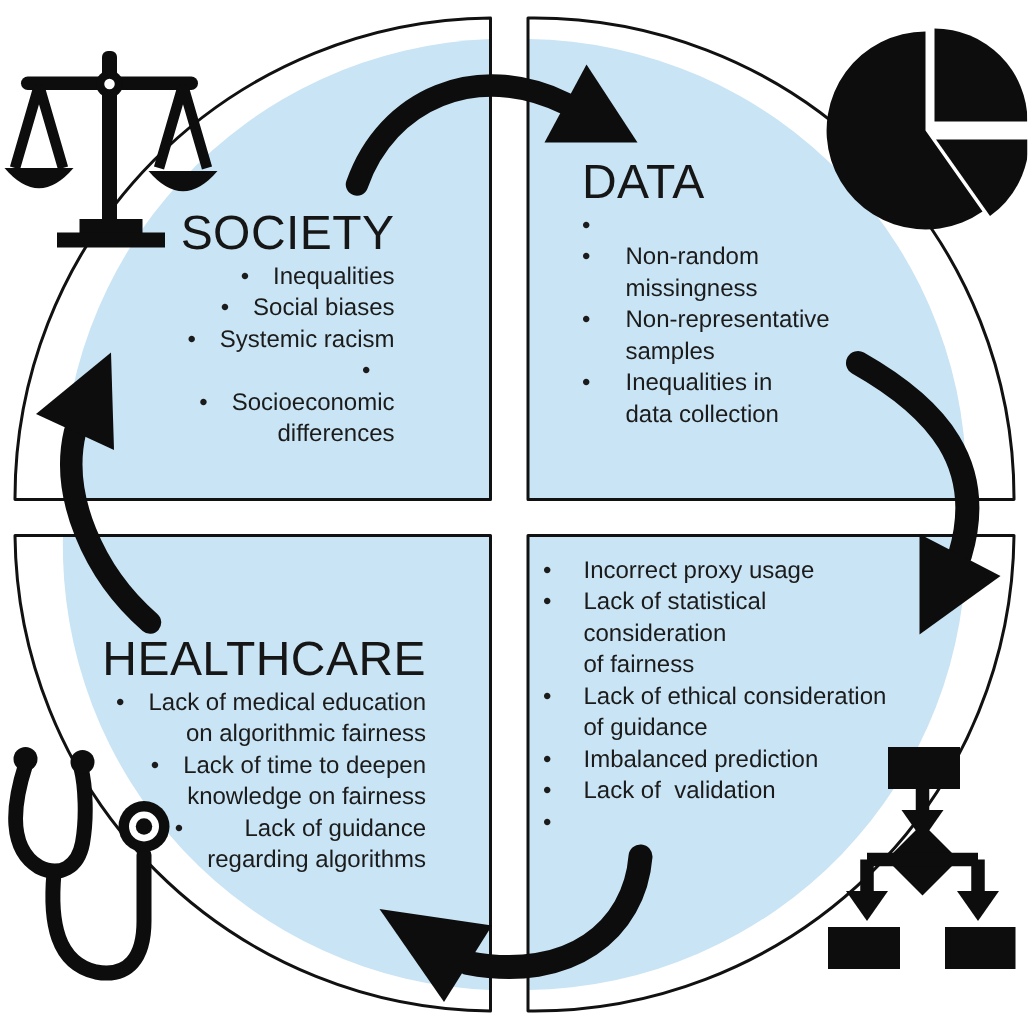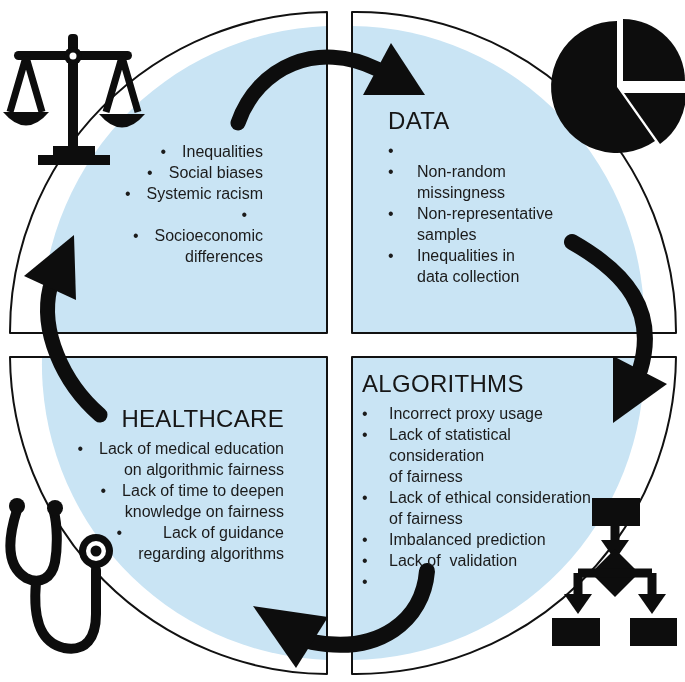--- a/index.html
+++ b/index.html
@@ -3,38 +3,38 @@
 <meta charset="utf-8">
 <style>
   html,body { margin:0; padding:0; background:#ffffff; }
   .stage {
     position:relative; width:685px; height:682px; background:#ffffff;
     font-family:"Liberation Sans", sans-serif; color:#1b1b1b; overflow:hidden;
   }
   .stage svg { position:absolute; left:0; top:0; }
   .qblock { position:absolute; z-index:5; }
   .qblock h2 {
-    margin:0 0 5px 0; font-size:24px; font-weight:normal;
+    margin:0 0 5px 0; font-size:32px; font-weight:normal;
     letter-spacing:0.3px; line-height:28px; color:#161616;
   }
   .qblock ul { list-style:none; margin:0; padding:0; font-size:16px; line-height:21px; }
   .qblock li { display:flex; align-items:flex-start; }
   .itext { white-space:pre-wrap; }
   
   .qleft li .bullet { flex:0 0 auto; }
   .q-data .bullet { width:29px; }
   .q-algorithms .bullet { width:27px; }
   
   .qright { text-align:right; }
   .qright li { justify-content:flex-end; }
   .qright .bullet { margin-right:16px; }
   .q-society     { right:422px; top:141px; width:180px; }
   .q-data        { left:388px;  top:107px; width:200px; }
   .q-algorithms  { left:362px;  top:370px; width:245px; }
-  .q-healthcare  { right:401px; top:405px; width:240px; }
+  .q-healthcare  { right:401px; top:425px; width:240px; }
 </style>
 </head>
 <body>
 
 <div class="stage">
 
   <svg width="685" height="682" viewBox="0 0 685 682">
 
     <path d="M 327 333 L 42 333 A 296 296 0 0 1 327 26 Z" fill="#c9e4f4"></path>
     <path d="M 352 333 L 352 26 A 296 296 0 0 1 644 333 Z" fill="#c9e4f4"></path>
@@ -104,20 +104,21 @@
       <path d="M 36 582 C 33 615, 38 642, 64 648 C 86 652, 96 638, 96 614 L 96 570" fill="none" stroke-width="10" stroke-linecap="round" stroke="#0d0d0d"></path>
       <circle cx="17" cy="506" r="8"></circle>
       <circle cx="55" cy="508" r="8"></circle>
       <circle cx="96" cy="551" r="17"></circle>
       <circle cx="96" cy="551" r="10" fill="#ffffff"></circle>
       <circle cx="96" cy="551" r="5.5"></circle>
     </g>
   </svg>
 
   <div class="qblock qright q-society">
+    <h2>SOCIETY</h2>
     <ul>
       <li>
           <span class="bullet">•</span>
           <span class="itext">Inequalities</span>
         </li>
       <li>
           <span class="bullet">•</span>
           <span class="itext">Social biases</span>
         </li>
       <li>
@@ -153,35 +154,34 @@
         </li>
       <li>
           <span class="bullet">•</span>
           <span class="itext">Inequalities in
 data collection</span>
         </li>
     </ul>
   </div>
 
   <div class="qblock qleft q-algorithms">
-    <h2>ALGORITHMS</h2>
     <ul>
       <li>
           <span class="bullet">•</span>
           <span class="itext">Incorrect proxy usage</span>
         </li>
       <li>
           <span class="bullet">•</span>
           <span class="itext">Lack of statistical consideration
 of fairness</span>
         </li>
       <li>
           <span class="bullet">•</span>
           <span class="itext">Lack of ethical consideration
-of fairness</span>
+of guidance</span>
         </li>
       <li>
           <span class="bullet">•</span>
           <span class="itext">Imbalanced prediction</span>
         </li>
       <li>
           <span class="bullet">•</span>
           <span class="itext">Lack of  validation</span>
         </li>
       <li>

